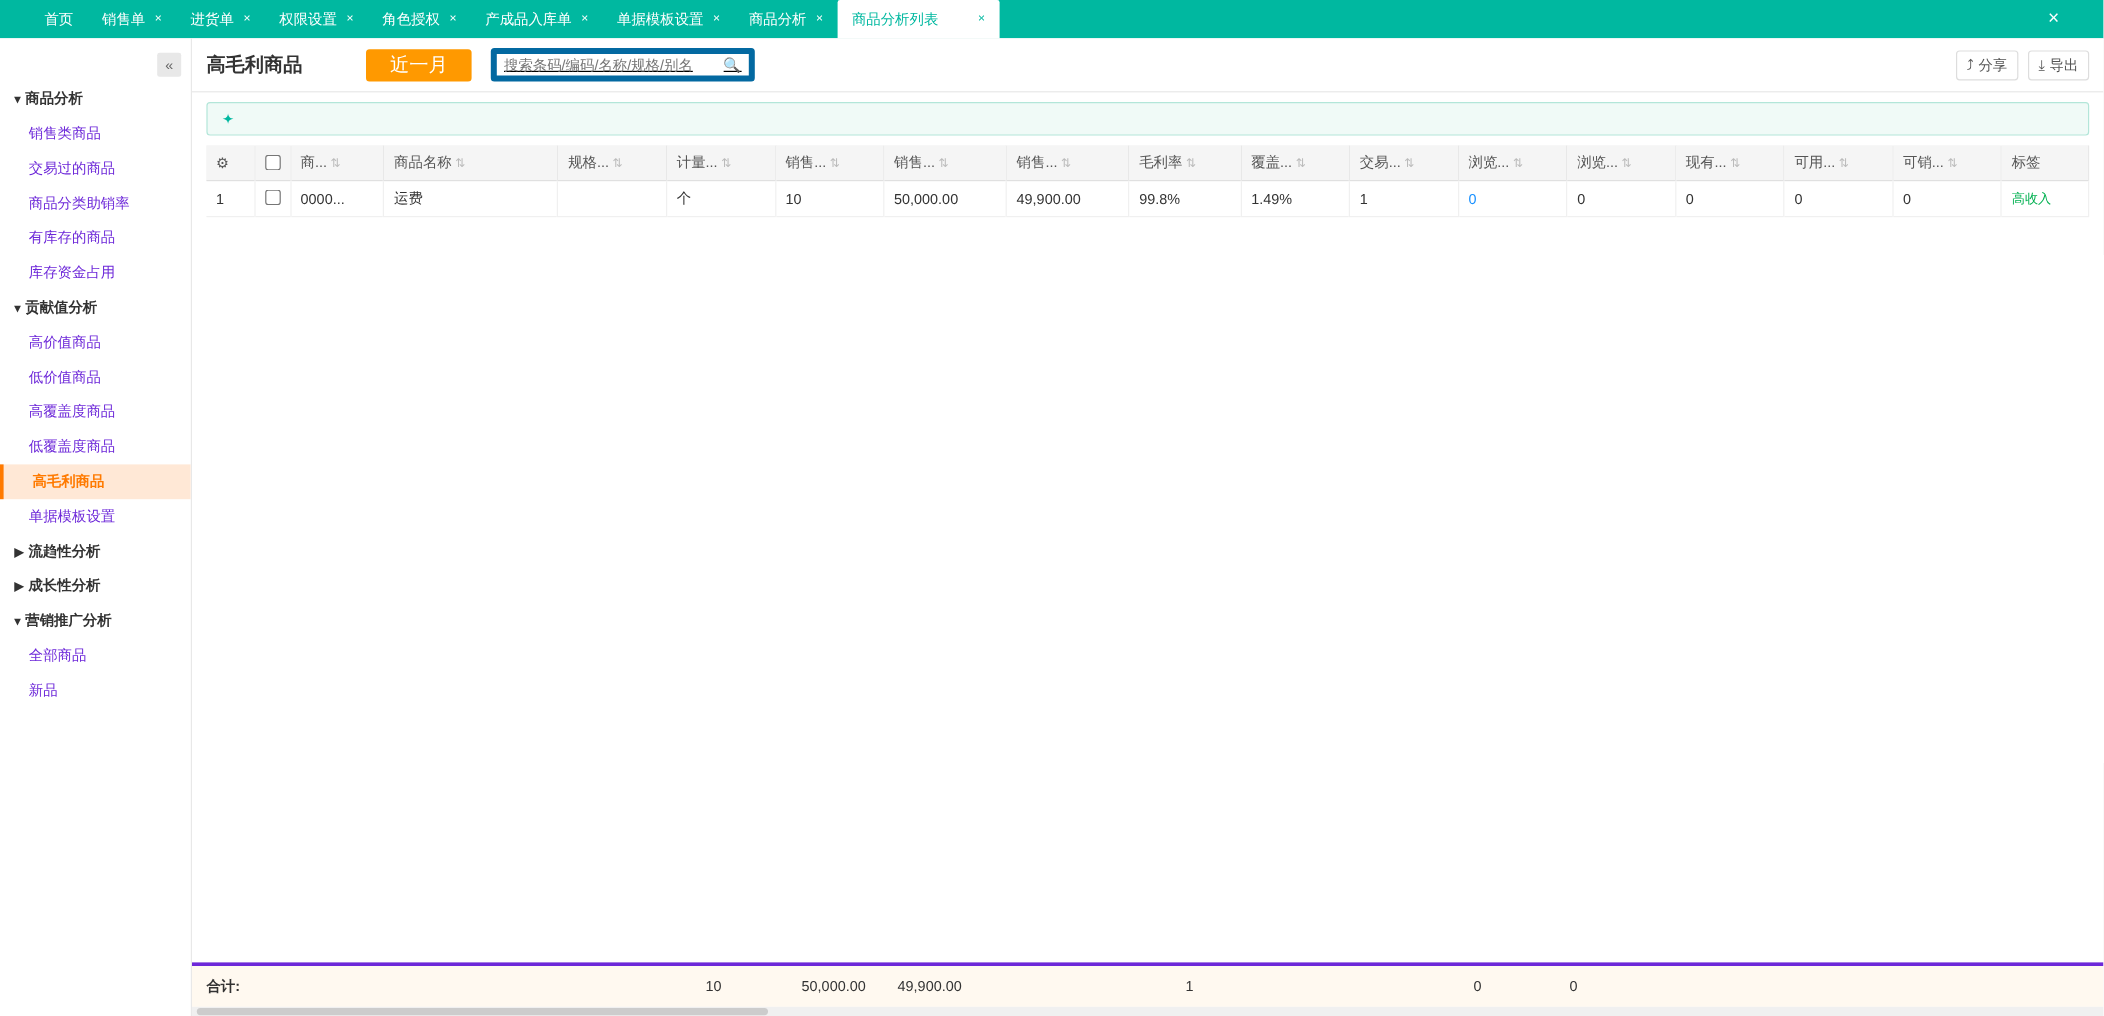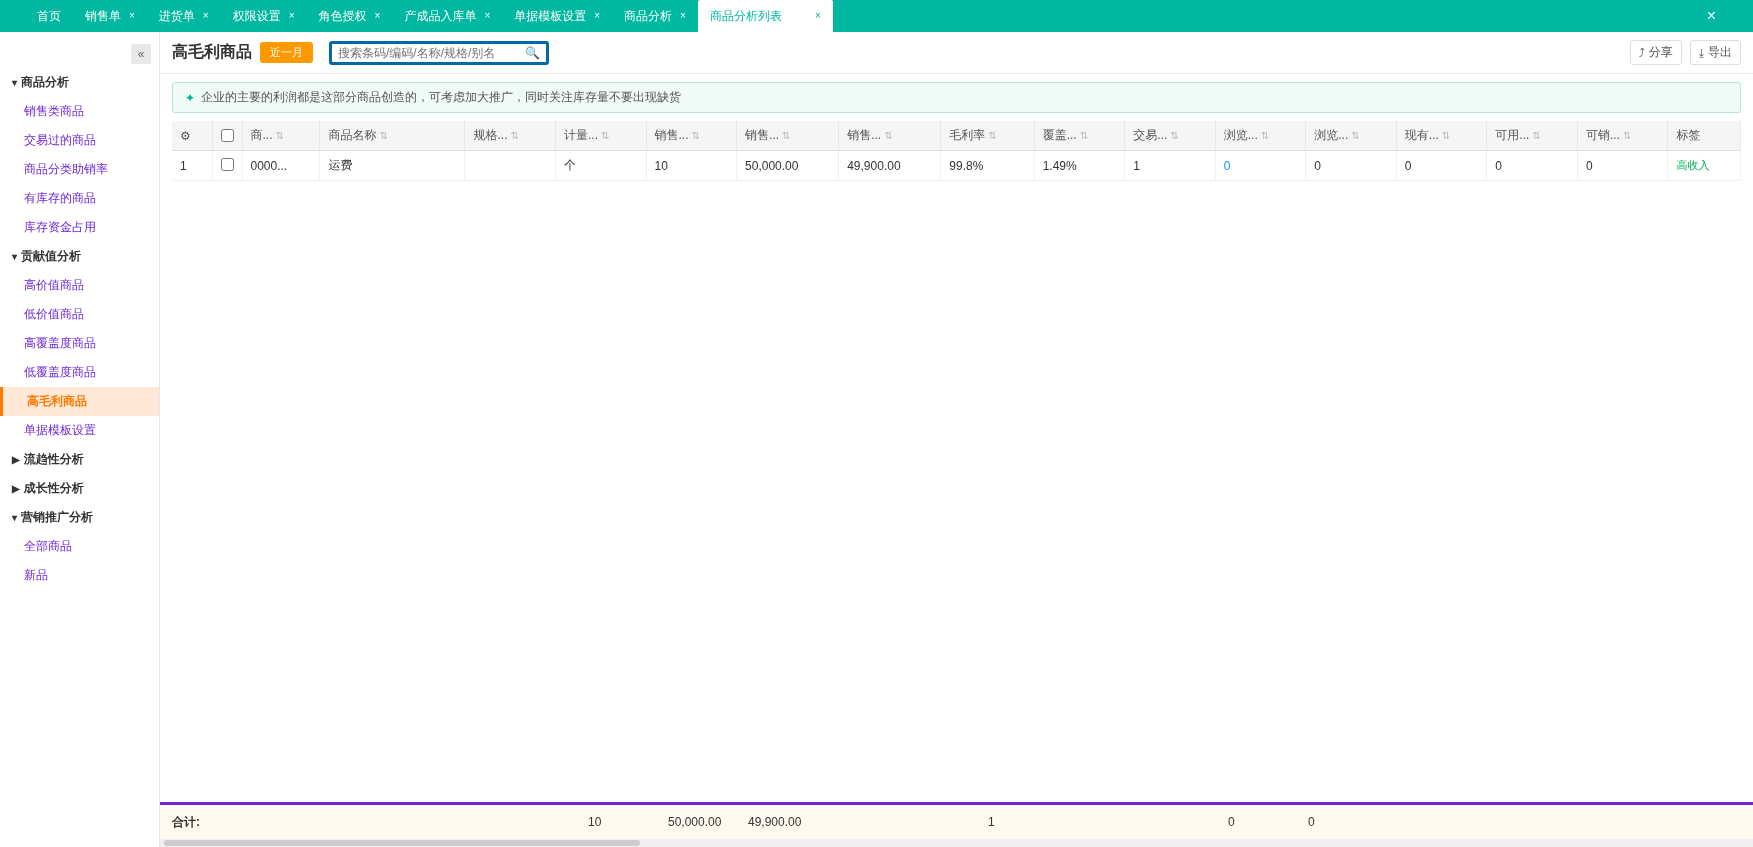--- a/index.html
+++ b/index.html
@@ -87,33 +87,35 @@
     .content-title {
       font-size: 16px;
       font-weight: bold;
       color: #333;
     }
     .filter-btn {
       background: #ff9900;
       color: #fff;
       border: none;
       border-radius: 3px;
-      padding: 3px 10px;
+      padding: 3px 20px;
       cursor: pointer;
-      font-size: 11px;
+      font-size: 16px;
+      margin-left: 45px;
     }
     .search-box {
       display: flex;
       align-items: center;
-      border: 3px solid #0369a1;
+      border: 5px solid #0369a1;
       border-radius: 3px;
       padding: 2px 6px;
       margin-left: 8px;
       flex: 1;
       max-width: 220px;
+      text-decoration: underline;
     }
     .search-box input {
       border: none;
       outline: none;
       font-size: 12px;
       width: 100%;
       color: #999;
     }
     .search-icon-btn { cursor: pointer; color: #999; }
     .header-actions { margin-left: auto; display: flex; gap: 8px; }
@@ -373,21 +375,20 @@
           </div>
           <div class="action-btn">
             <span>⤓</span>
             <span>导出</span>
           </div>
         </div>
       </div>
 
       <div class="tip-banner">
         <span class="tip-icon">✦</span>
-        <span>企业的主要的利润都是这部分商品创造的，可考虑加大推广，同时关注库存量不要出现缺货</span>
       </div>
 
       <div class="table-container">
         <table>
           <thead>
             <tr>
               <th style="width:40px;">
                 <div class="th-inner">
                     <span>⚙</span>
                   </div>

